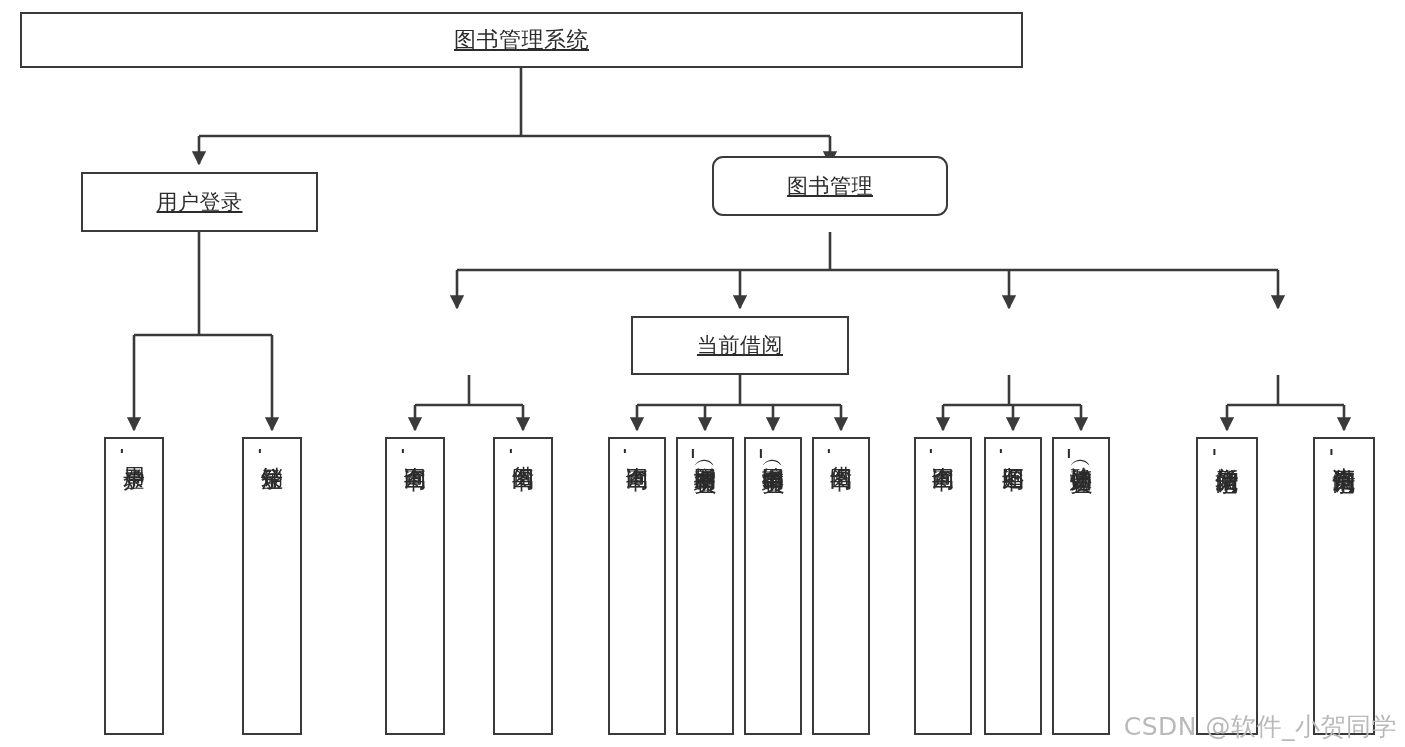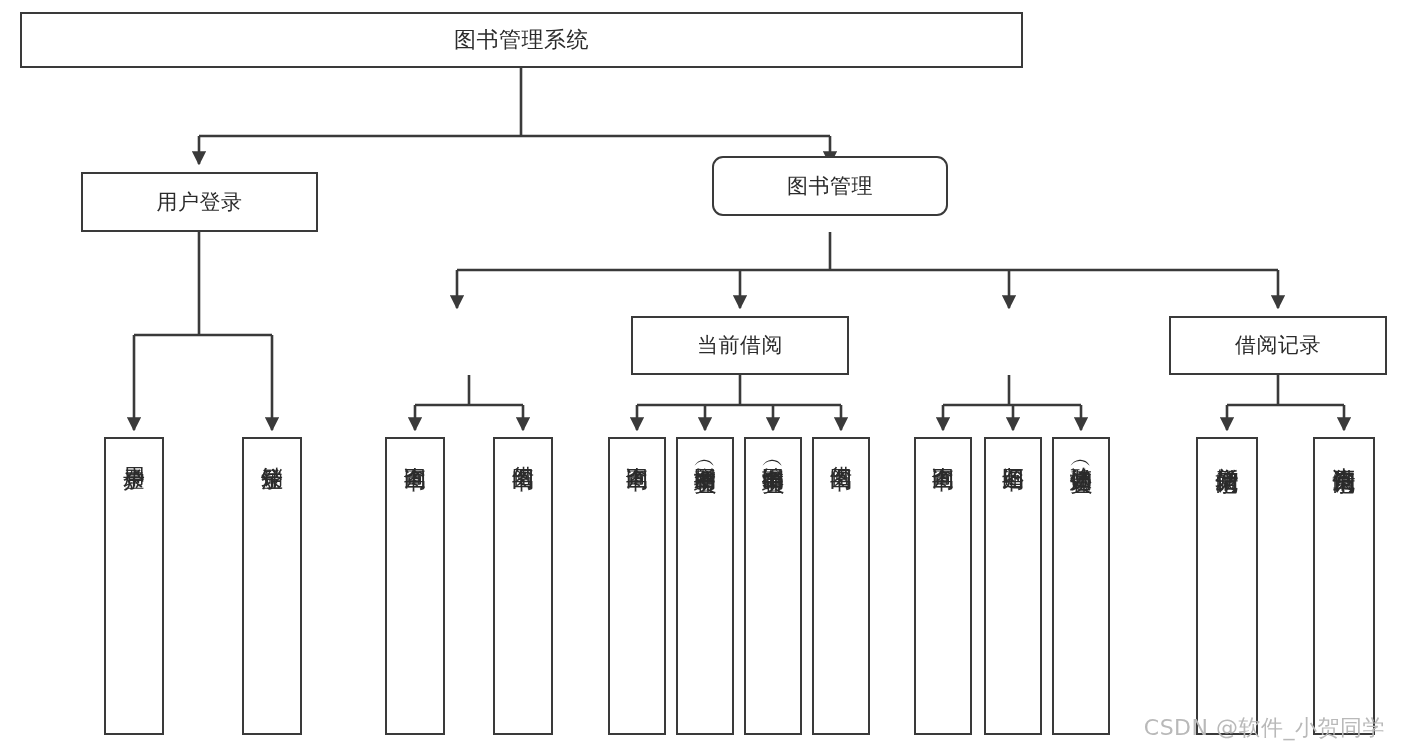--- a/index.html
+++ b/index.html
@@ -22,20 +22,21 @@
     align-items:center;
     justify-content:center;
     color:#2b2b2b;
     z-index:2;
   }
   .node .lbl{
     display:block;
     text-align:center;
     line-height:1.15;
     letter-spacing:0.5px;
+    text-decoration:underline;
   }
   
   .node.h .lbl{font-size:21px;}
   .node.root .lbl{font-size:22px;}
 
   
   .node.v{
     align-items:flex-start;
     justify-content:center;
     padding-top:10px;
@@ -45,22 +46,22 @@
     text-orientation:upright;
     font-size:22px;
     line-height:1.08;
     letter-spacing:1px;
     white-space:nowrap;
   }
   .node.v.wide .lbl{font-size:23px;}
 
   #watermark{
     position:absolute;
-    right:20px;bottom:4px;
-    font-size:22px;
+    right:8px;bottom:4px;
+    font-size:25px;
     color:#b9b9b9;
     letter-spacing:0.5px;
     z-index:3;
     white-space:nowrap;
   }
 </style>
 </head>
 <body>
 
 <div id="canvas">
@@ -122,23 +123,20 @@
   <div class="node h" style="left:81px;top:172px;width:237px;height:60px;">
     <span class="lbl">用户登录</span>
   </div>
   <div class="node h" style="left:712px;top:156px;width:236px;height:60px;border-radius:11px;">
     <span class="lbl">图书管理</span>
   </div>
 
   <div class="node h" style="left:631px;top:316px;width:218px;height:59px;">
     <span class="lbl">当前借阅</span>
   </div>
-  <div class="node h" style="left:1169px;top:316px;width:218px;height:59px;">
-    <span class="lbl">借阅记录</span>
-  </div>
 
   <div class="node v" style="left:104px;top:437px;width:60px;height:298px;">
     <span class="lbl">用户登录</span>
   </div>
   <div class="node v" style="left:242px;top:437px;width:60px;height:298px;">
     <span class="lbl">注销登录</span>
   </div>
 
   <div class="node v" style="left:385px;top:437px;width:60px;height:298px;">
     <span class="lbl">查询图书</span>

